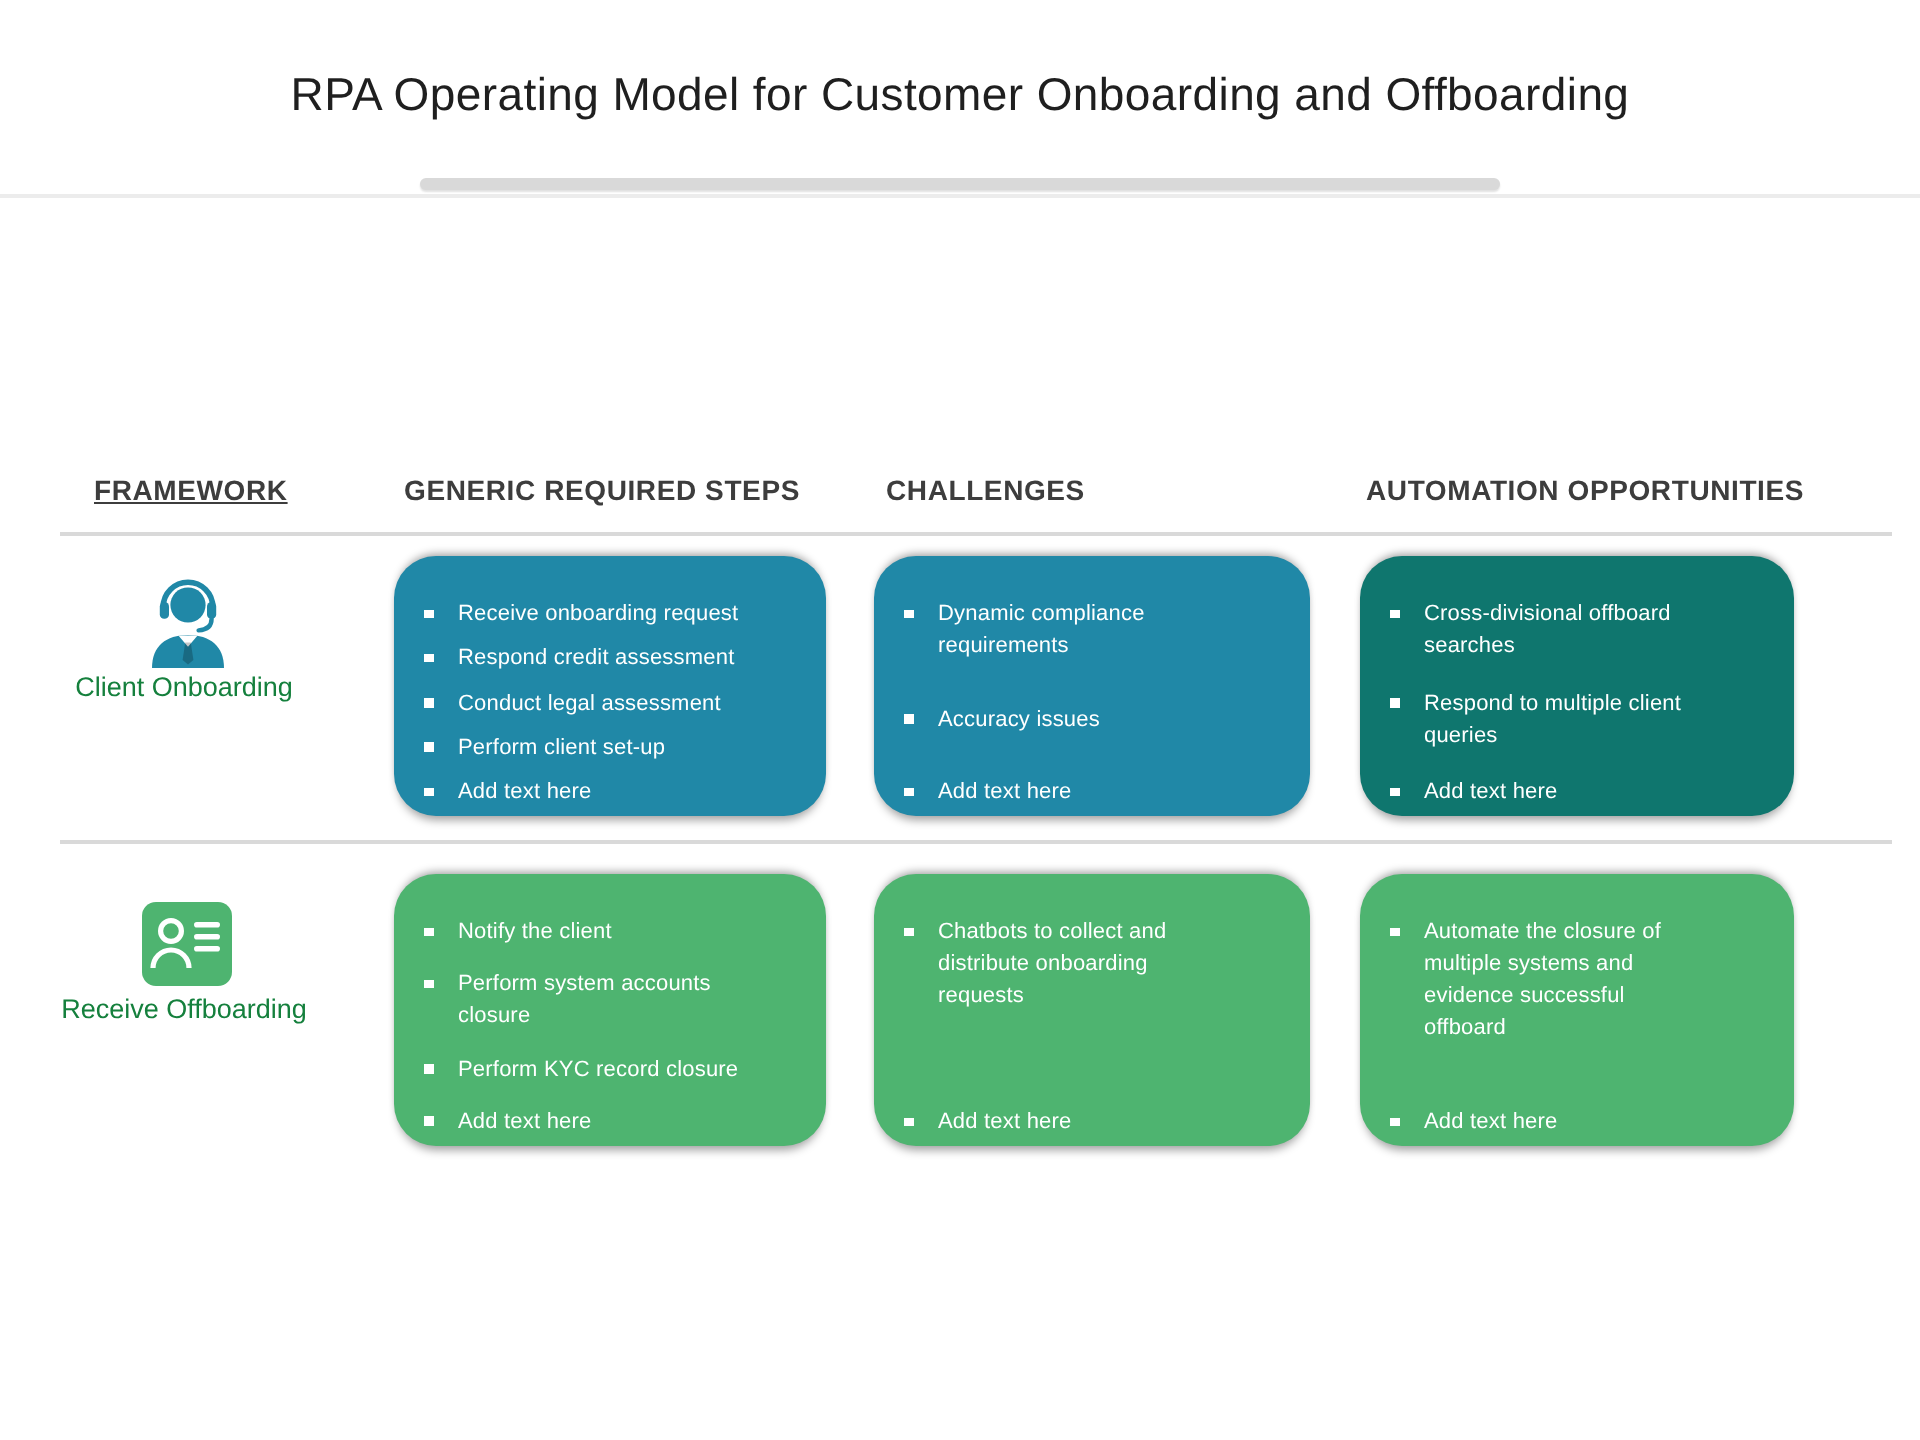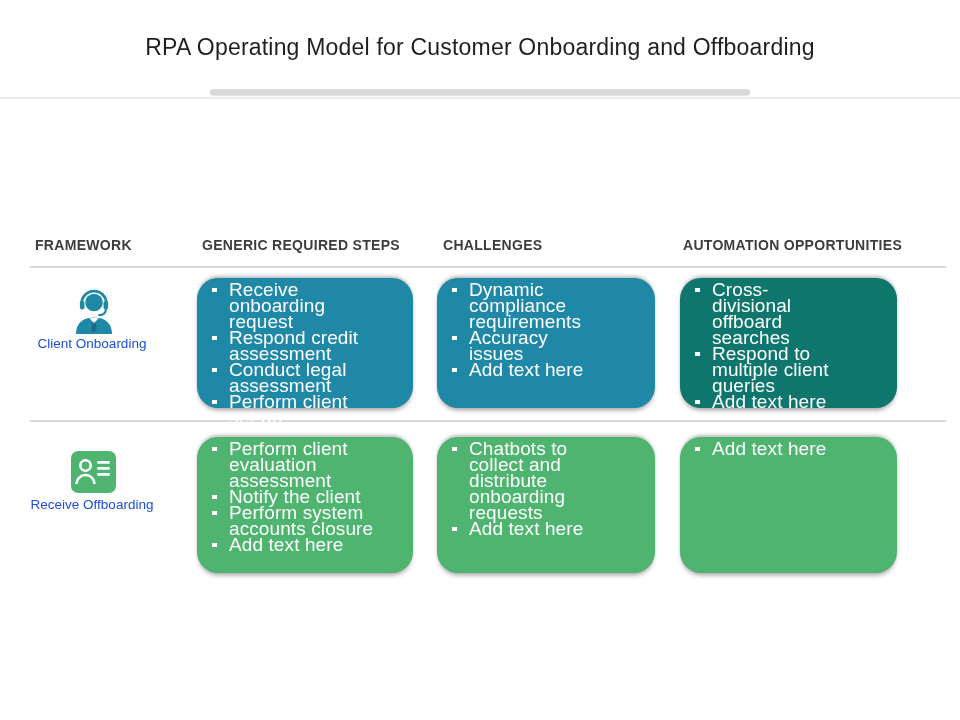--- a/index.html
+++ b/index.html
@@ -50,21 +50,21 @@
   .col-header {
     position: absolute;
     top: 237px;
     font-size: 14px;
     line-height: 16px;
     font-weight: 700;
     color: #3d3d3d;
     letter-spacing: 0.3px;
     white-space: nowrap;
   }
-  .ch-framework    { left: 35px;  }
+  .ch-framework    { left: 47px; text-decoration: underline;  }
   .ch-steps        { left: 202px; }
   .ch-challenges   { left: 443px; }
   .ch-opportunities{ left: 683px; }
 
   .rule {
     position: absolute;
     left: 30px;
     width: 916px; height: 2px;
     background: #d9d9d9;
   }
@@ -79,21 +79,21 @@
   }
   .fw-icon-1 { top: 286px; width: 46px; height: 48px; }
   .fw-icon-2 { top: 451px; width: 45px; height: 42px; }
   .fw-label {
     position: absolute;
     left: 11px;
     width: 162px;
     text-align: center;
     font-size: 13.5px;
     line-height: 16px;
-    color: #1d4ed8;
+    color: #15803d;
     white-space: nowrap;
   }
   .fw-label-1 { top: 336px; }
   .fw-label-2 { top: 497px; }
 
   
   .box {
     position: absolute;
     border-radius: 21px;
     color: #ffffff;
@@ -102,25 +102,25 @@
   .row1 .bx { top: 278px; height: 130px; }
   .row2 .bx { top: 437px; height: 136px; }
   .bx-steps         { left: 197px; width: 216px; }
   .bx-challenges    { left: 437px; width: 218px; }
   .bx-opportunities { left: 680px; width: 217px; }
 
   .bullets {
     height: 100%;
     display: flex;
     flex-direction: column;
-    justify-content: flex-start;
+    justify-content: space-between;
     list-style: none;
     margin: 0;
-    padding: 4px 30px 4px 14px;
-    font-size: 19px;
+    padding: 21px 30px 4px 14px;
+    font-size: 11px;
     line-height: 16px;
     letter-spacing: 0.1px;
   }
   .bx-challenges .bullets    { padding-right: 56px; }
   .bx-opportunities .bullets { padding-right: 50px; }
   .bullets li {
     position: relative;
     padding-left: 18px;
   }
   .bullets li::before {
@@ -192,32 +192,33 @@
       <circle cx="14.5" cy="14.5" r="5.2" fill="none" stroke="#ffffff" stroke-width="2.6"></circle>
       <path d="M5.5,33 a9,9 0 0 1 18,0" fill="none" stroke="#ffffff" stroke-width="2.6"></path>
       <rect x="26" y="10" width="13" height="2.8" rx="1.4" fill="#ffffff"></rect>
       <rect x="26" y="16" width="13" height="2.8" rx="1.4" fill="#ffffff"></rect>
       <rect x="26" y="22" width="13" height="2.8" rx="1.4" fill="#ffffff"></rect>
     </svg>
     <div class="fw-label fw-label-2">Receive Offboarding</div>
 
     <div class="box bx bx-steps" style="background: rgb(78, 180, 112);">
       <ul class="bullets">
-          <li>Perform client evaluation assessment</li>
           <li>Notify the client</li>
           <li>Perform system accounts closure</li>
+          <li>Perform KYC record closure</li>
           <li>Add text here</li>
         </ul>
     </div>
     <div class="box bx bx-challenges" style="background: rgb(78, 180, 112);">
       <ul class="bullets">
           <li>Chatbots to collect and distribute onboarding requests</li>
           <li>Add text here</li>
         </ul>
     </div>
     <div class="box bx bx-opportunities" style="background: rgb(78, 180, 112);">
       <ul class="bullets">
+          <li>Automate the closure of multiple systems and evidence successful offboard</li>
           <li>Add text here</li>
         </ul>
     </div>
   </div>
 
 </div>
 
 </body></html>

